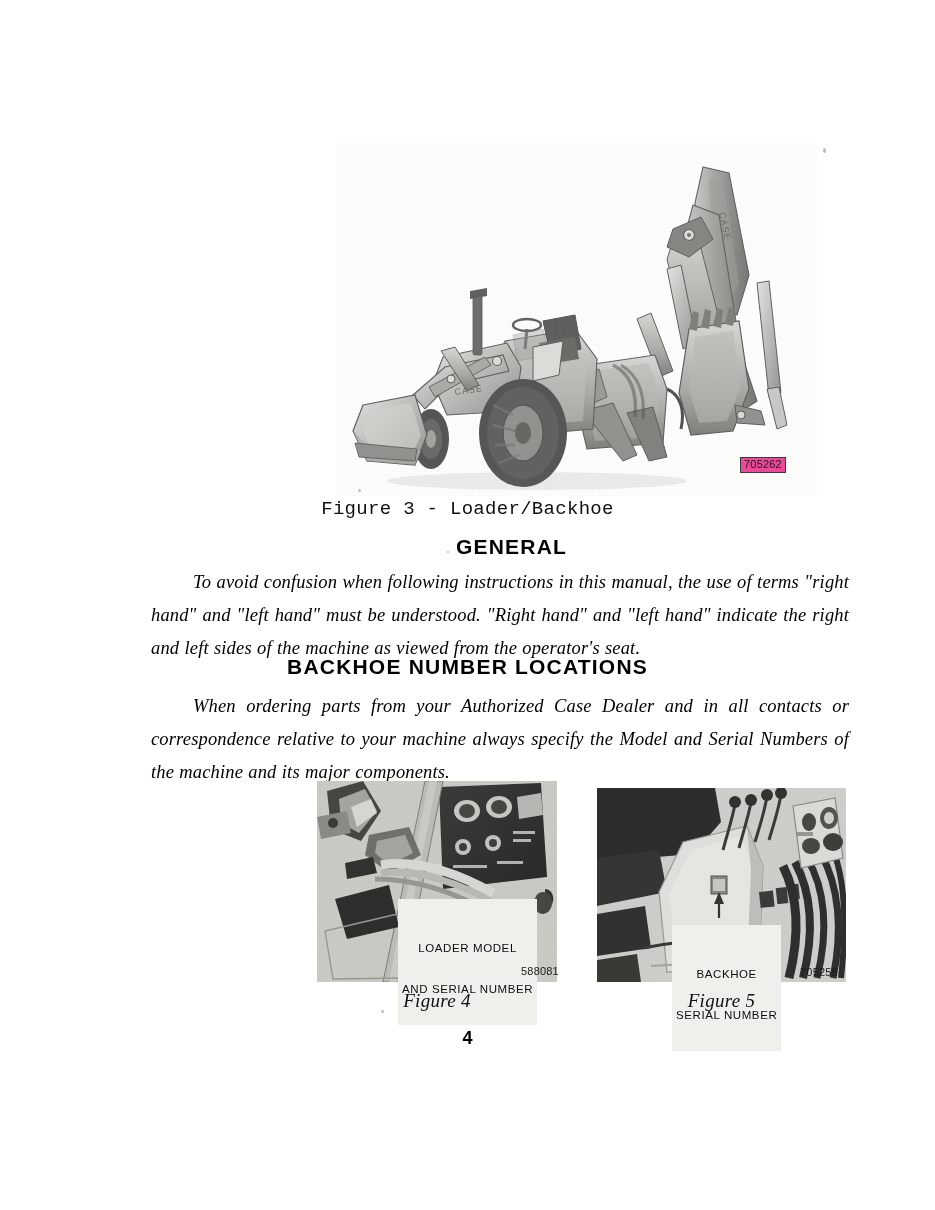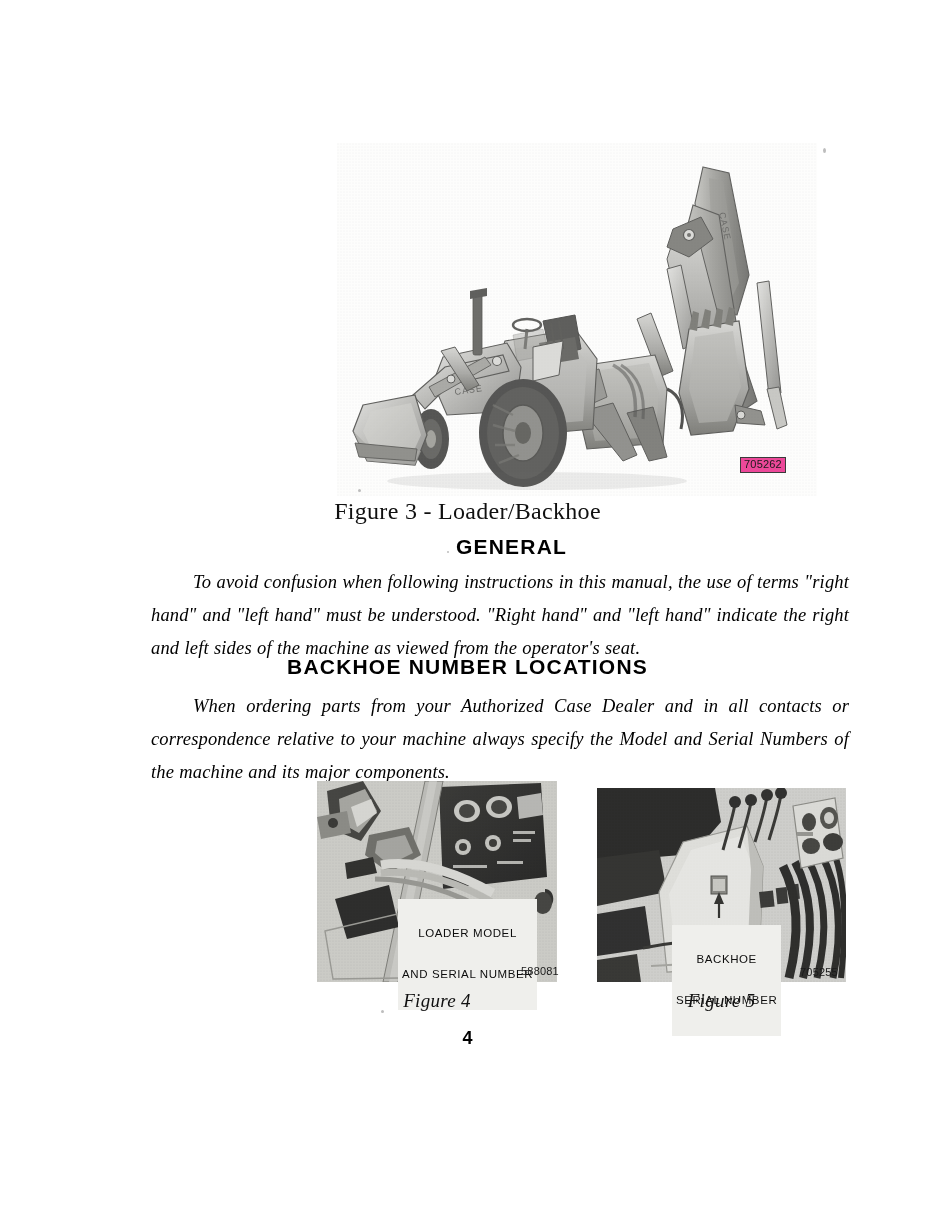--- a/index.html
+++ b/index.html
@@ -44,22 +44,22 @@
     white-space: nowrap;
   }
   #fig3-num { left: 740px; top: 457px; }
 
   
   .caption {
     position: absolute;
     width: 935px;
     left: 0;
     text-align: center;
-    font-family: Liberation Serif, serif;
-    font-size: 24px;
+    font-family: Liberation Mono, monospace;
+    font-size: 19px;
     color: #101010;
     letter-spacing: 0.3px;
   }
   #fig3-caption { top: 498px; }
 
   .head {
     position: absolute;
     width: 935px;
     left: 0;
     text-align: center;
@@ -102,21 +102,21 @@
 
   .photo-label {
     position: absolute;
     font-family: "Liberation Sans", sans-serif;
     font-size: 11.5px;
     letter-spacing: 0.6px;
     line-height: 13.5px;
     text-align: center;
     color: #0d0d0d;
     background: #efefec;
-    padding: 1px 4px 2px 4px;
+    padding: 16px 4px 2px 4px;
     white-space: pre;
   }
   #fig4-label { left: 398px; top: 899px; }
   #fig5-label { left: 672px; top: 925px; }
 
   #fig4-num { left: 521px; top: 965px; background: transparent; border: none; padding: 0; font-size: 11px; }
   #fig5-num { left: 800px; top: 966px; background: transparent; border: none; padding: 0; font-size: 11px; }
 
   .fig-caption-bottom {
     position: absolute;

